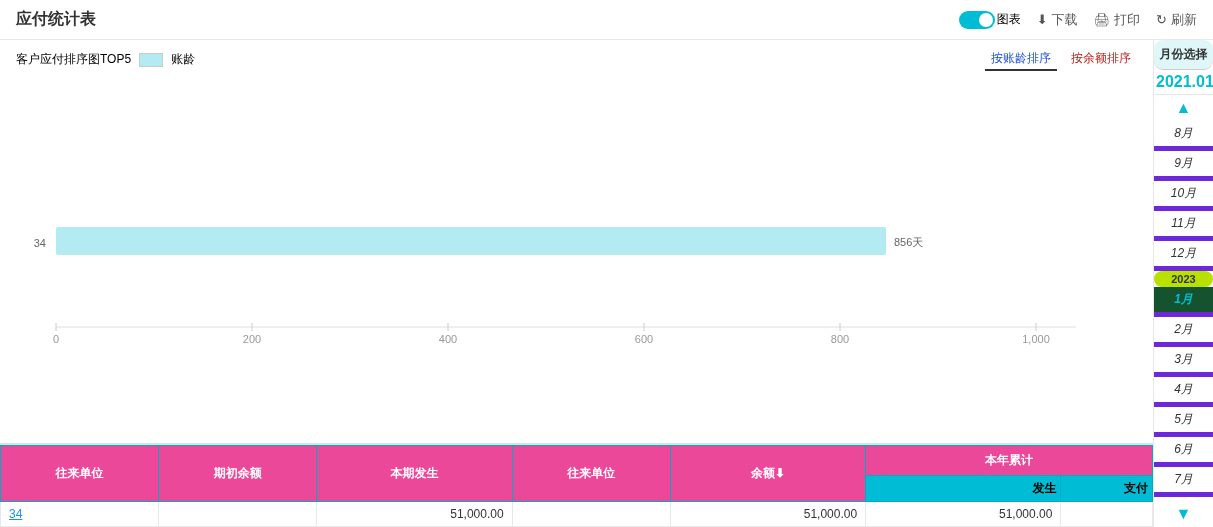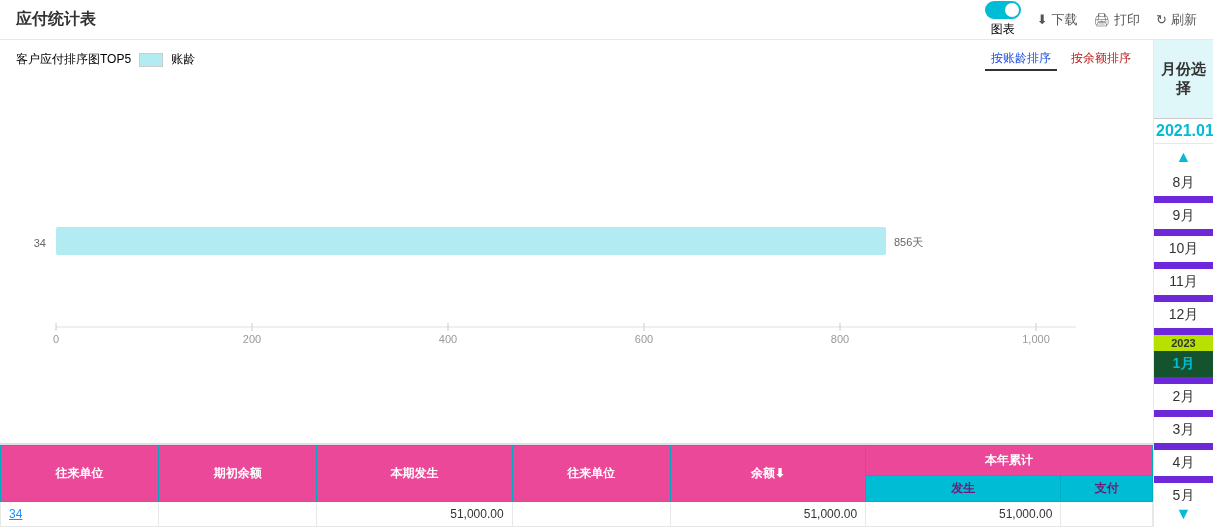--- a/index.html
+++ b/index.html
@@ -4,21 +4,21 @@
   <style>
     * { box-sizing: border-box; margin: 0; padding: 0; }
     body { font-family: 'Microsoft YaHei', Arial, sans-serif; font-size: 12px; background: #f0f2f5; }
 
     .main-container { display: flex; flex-direction: column; height: 527px; width: 1213px; background: #fff; }
 
     
     .header { display: flex; align-items: center; justify-content: space-between; padding: 8px 16px; background: #fff; border-bottom: 1px solid #e8e8e8; height: 40px; }
     .header-title { font-size: 16px; font-weight: bold; color: #333; }
     .header-actions { display: flex; align-items: center; gap: 16px; }
-    .toggle-container { display: flex; align-items: center; gap: 2px; flex-direction: column; }
+    .toggle-container { display: flex; align-items: center; gap: 2px; }
     .toggle-switch { width: 36px; height: 18px; background: #00bcd4; border-radius: 9px; position: relative; cursor: pointer; }
     .toggle-switch::after { content: ''; position: absolute; top: 2px; right: 2px; width: 14px; height: 14px; background: #fff; border-radius: 50%; }
     .action-btn { display: flex; align-items: center; gap: 4px; color: #555; cursor: pointer; font-size: 13px; }
 
     
     .content-area { display: flex; flex: 1; overflow: hidden; }
 
     
     .chart-section { flex: 1; display: flex; flex-direction: column; overflow: hidden; gap: 48px; }
 
@@ -32,34 +32,34 @@
 
     
     .chart-area { flex: 1; padding: 0 16px 8px; position: relative; min-height: 200px; }
     .chart-canvas { width: 100%; height: 260px; position: relative; }
 
     
     .table-section { border-top: 2px solid #e0e0e0; }
     .table-wrapper { overflow: auto; }
     table { width: 100%; border-collapse: collapse; font-size: 12px; }
     thead tr.header-row-1 th { background: #ec4899; color: #fff; text-align: center; padding: 6px 4px; border: 1px solid #00acc1; }
-    thead tr.header-row-2 th { background: #00bcd4; color: #701a75; text-align: center; padding: 4px; border: 1px solid #00acc1; }
+    thead tr.header-row-2 th { background: #00bcd4; color: #000000; text-align: right; padding: 4px; border: 1px solid #00acc1; }
     tbody tr td { padding: 5px 8px; border: 1px solid #e8e8e8; color: #333; }
     .text-right { text-align: right; }
     .link-text { color: #1890ff; cursor: pointer; text-decoration: underline; }
 
     
     .sidebar { width: 60px; background: #fff; border-left: 1px solid #e8e8e8; display: flex; flex-direction: column; overflow: hidden; }
-    .sidebar-header { background: #e0f7fa; text-align: center; padding: 20px 2px; font-size: 15px; color: #333; font-weight: bold; border-bottom: 1px solid #ccc; }
+    .sidebar-header { background: #e0f7fa; text-align: center; padding: 6px 2px; font-size: 12px; color: #333; font-weight: bold; border-bottom: 1px solid #ccc; border-radius: 9px; }
     .sidebar-year { text-align: center; padding: 3px 2px; font-size: 16px; color: #00bcd4; font-weight: bold; border-bottom: 1px solid #e8e8e8; }
     .sidebar-scroll { flex: 1; overflow-y: auto; }
     .sidebar-nav-btn { text-align: center; padding: 4px; cursor: pointer; color: #00bcd4; font-size: 16px; }
-    .sidebar-item { text-align: center; padding: 4px 2px; font-size: 14px; color: #333; cursor: pointer; border-bottom: 7px solid #6d28d9; }
+    .sidebar-item { text-align: center; padding: 4px 2px; font-size: 12px; color: #333; cursor: pointer; border-bottom: 5px solid #6d28d9; font-style: italic; }
     .sidebar-item.active { background: #14532d; color: #00bcd4; font-weight: bold; }
-    .sidebar-year-label { background: #b8e000; color: #333; font-weight: bold; font-size: 11px; text-align: center; padding: 2px; }
+    .sidebar-year-label { background: #b8e000; color: #333; font-weight: bold; font-size: 11px; text-align: center; padding: 2px; border-radius: 8px; }
   </style>
 </head>
 <body>
 
 <div class="main-container">
 
   <div class="header">
     <span class="header-title">应付统计表</span>
     <div class="header-actions">
       <div class="toggle-container">

